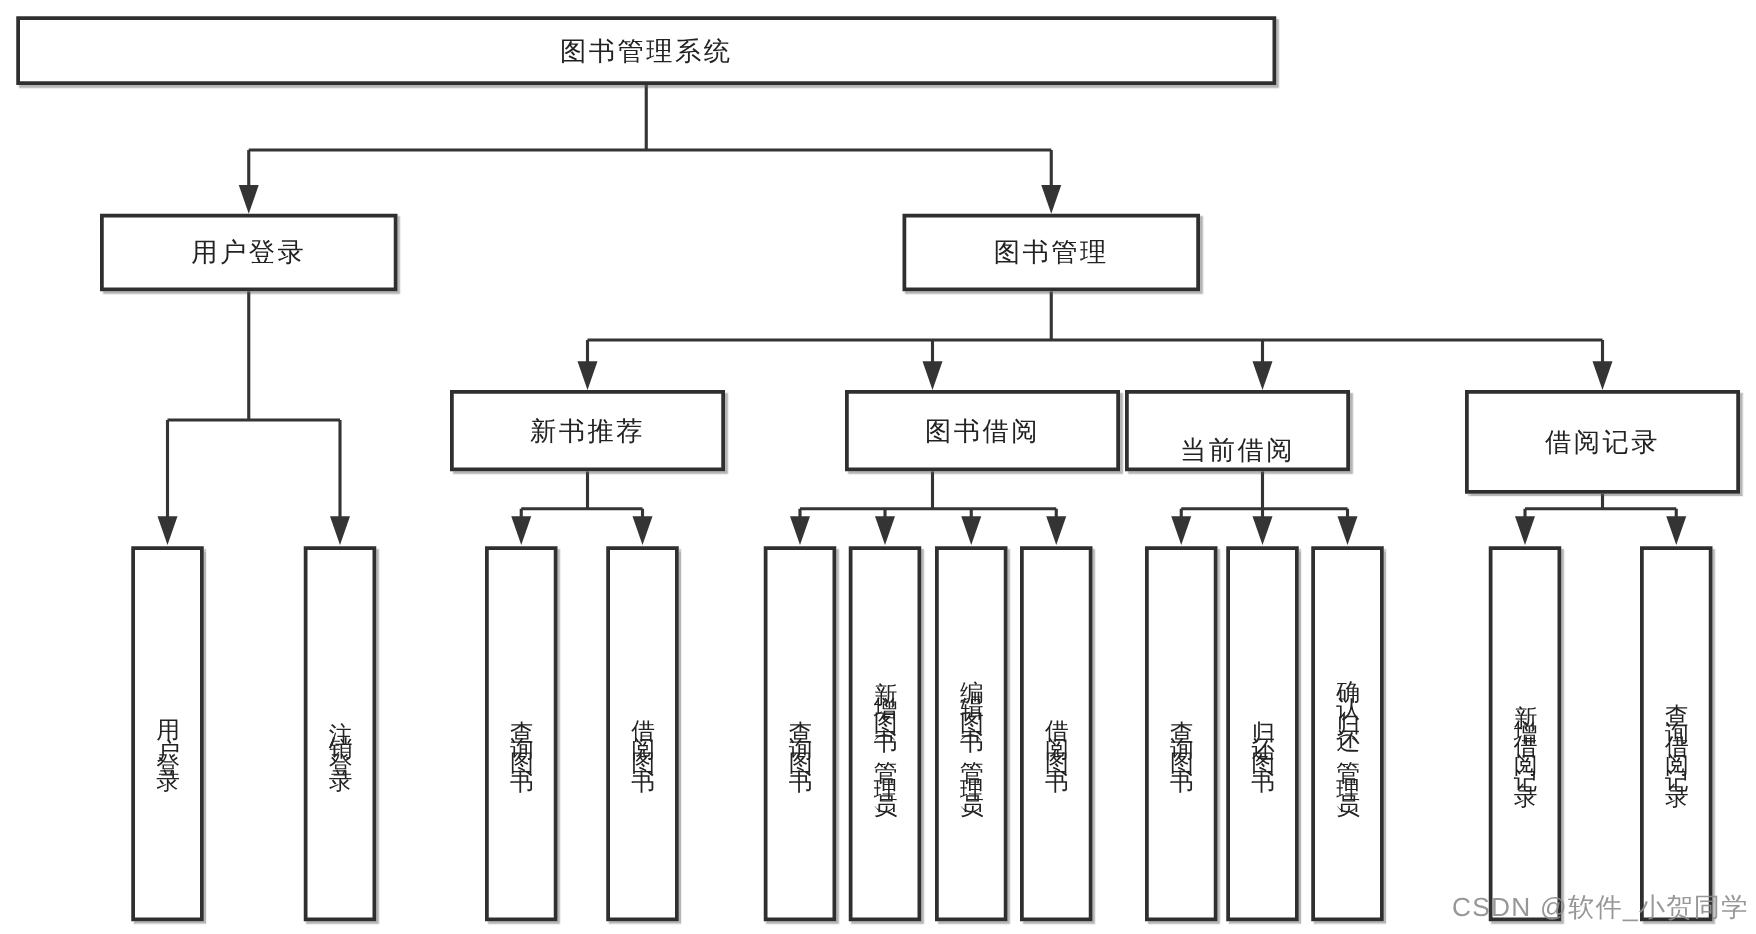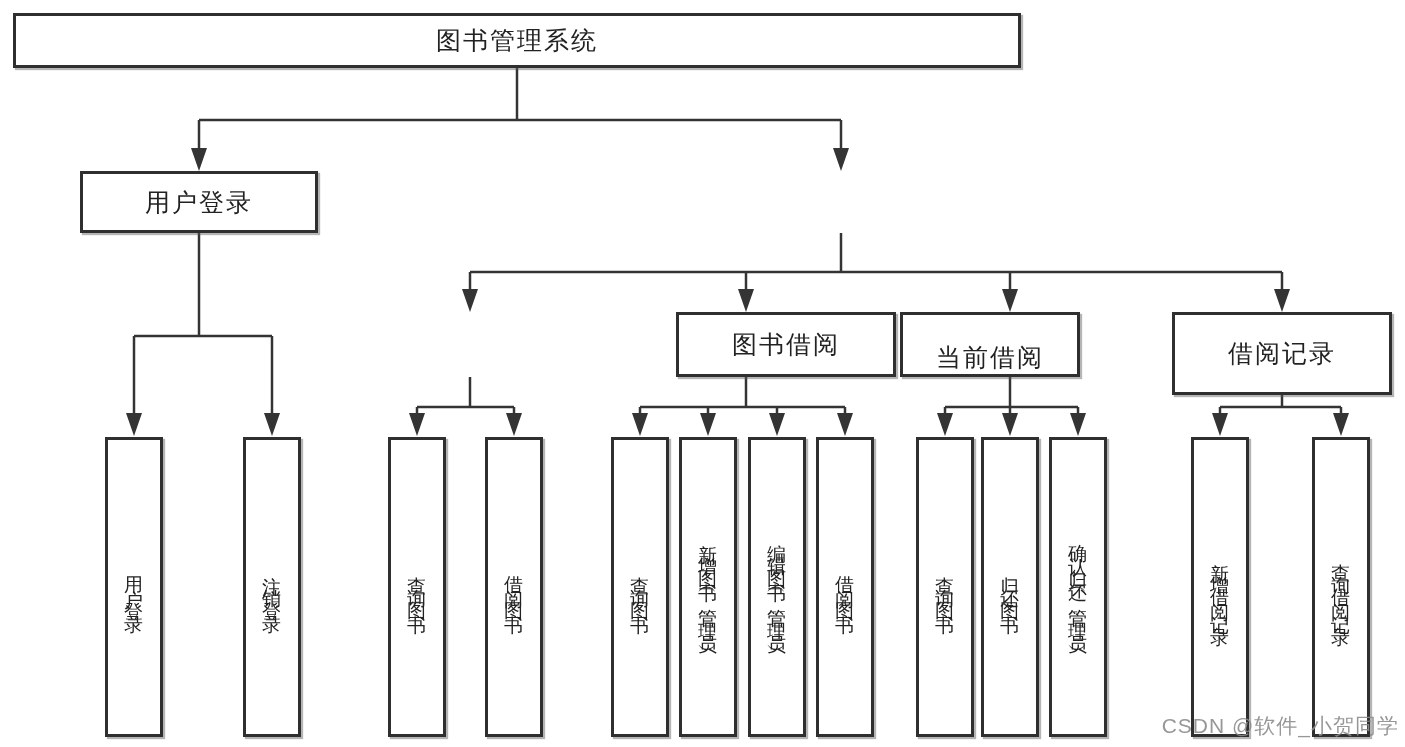--- a/index.html
+++ b/index.html
@@ -27,21 +27,21 @@
     border: 3px solid #2f2f2f;
     box-shadow: 2px 2px 1px rgba(90,90,90,0.45);
     display: flex;
     align-items: center;
     justify-content: center;
     box-sizing: border-box;
     z-index: 2;
     color: #222222;
   }
   .box .hlabel {
-    font-size: 25px;
+    font-size: 21px;
     letter-spacing: 2px;
     white-space: nowrap;
     color: #222222;
   }
   .box .vlabel {
     writing-mode: vertical-rl;
     text-orientation: mixed;
     font-size: 19px;
     letter-spacing: 13px;
     line-height: 1;
@@ -134,21 +134,27 @@
     </g>
   </svg>
 
   <div class="box" style="left:13px; top:13px; width:1008px; height:55px;">
     <span class="hlabel">图书管理系统</span>
   </div>
 
   <div class="box" style="left:80px; top:171px; width:238px; height:62px;">
     <span class="hlabel">用户登录</span>
   </div>
-
+  <div class="box" style="left:722px; top:171px; width:238px; height:62px;">
+    <span class="hlabel">图书管理</span>
+  </div>
+
+  <div class="box" style="left:360px; top:312px; width:220px; height:65px;">
+    <span class="hlabel">新书推荐</span>
+  </div>
   <div class="box" style="left:636px; top:312px; width:220px; height:65px;margin-left:40px;">
     <span class="hlabel">图书借阅</span>
   </div>
   <div class="box" style="left:900px; top:312px; width:180px; height:65px;align-items:flex-end;">
     <span class="hlabel">当前借阅</span>
   </div>
   <div class="box" style="left:1172px; top:312px; width:220px; height:83px;">
     <span class="hlabel">借阅记录</span>
   </div>
 

